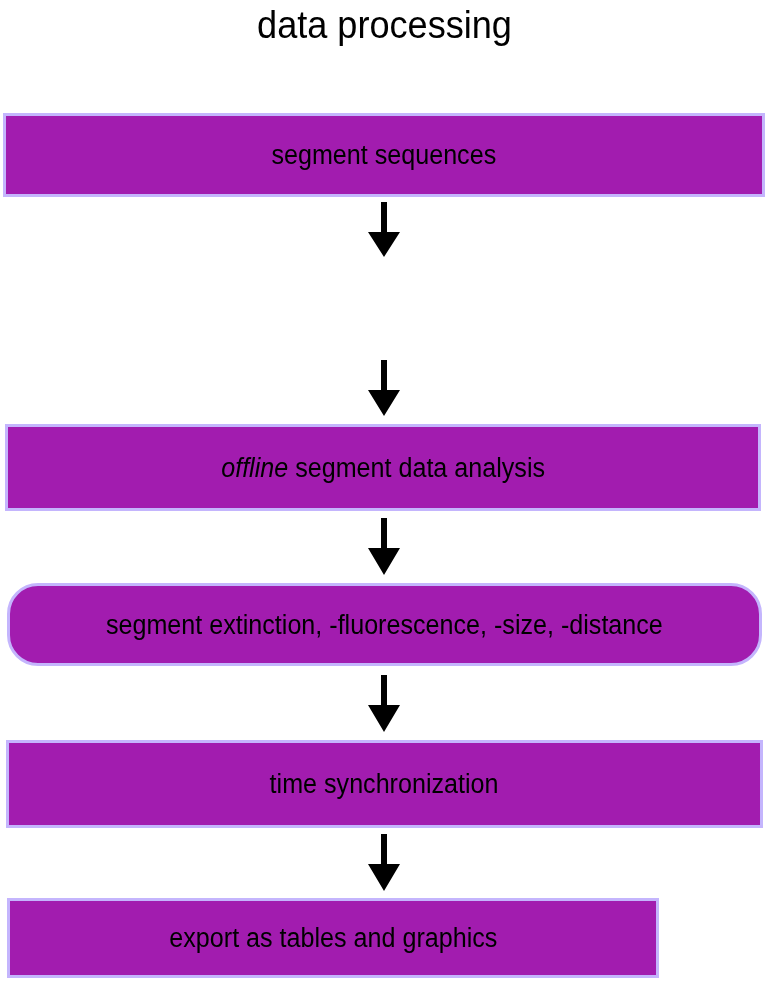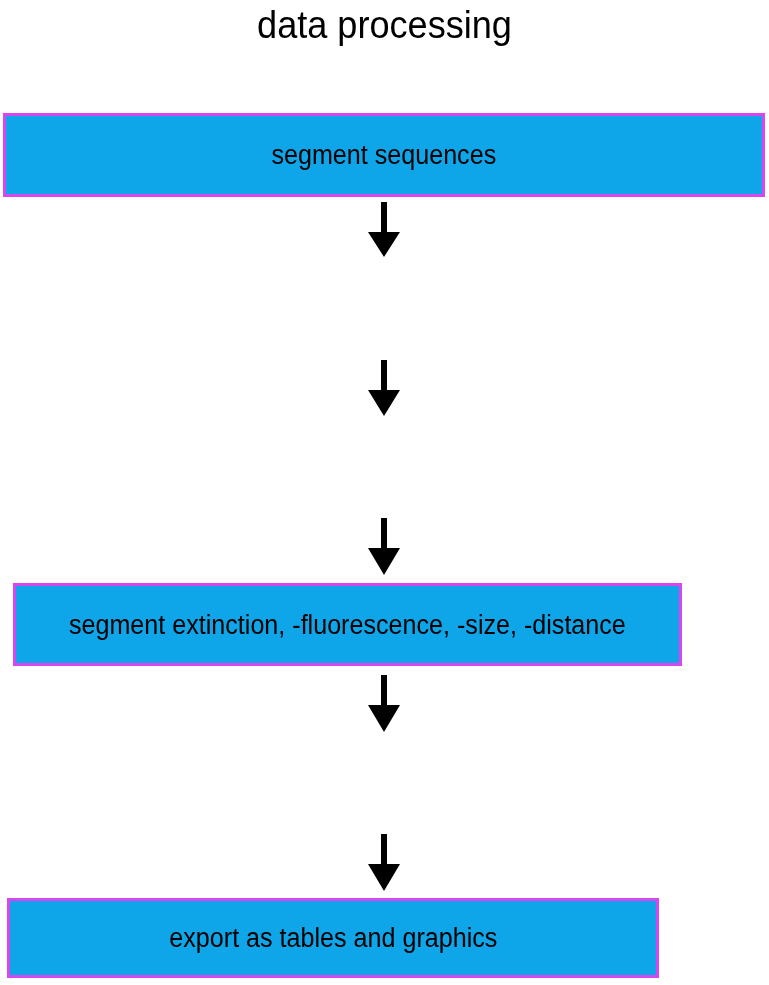--- a/index.html
+++ b/index.html
@@ -35,22 +35,22 @@
     font-weight: 400;
     letter-spacing: 0px;
     transform: scaleX(0.95);
     transform-origin: center top;
     white-space: nowrap;
   }
 
   .node {
     position: absolute;
     box-sizing: border-box;
-    border: 3px solid #d946ef;
-    background: #0ea5e9;
+    border: 3px solid #c4b5fd;
+    background: #a21caf;
     display: flex;
     align-items: center;
     justify-content: center;
     overflow: hidden;
   }
 
   .node-label {
     font-size: 27px;
     line-height: 30px;
     white-space: nowrap;
@@ -70,21 +70,21 @@
   }
   .arrow svg {
     display: block;
     width: 34px;
   }
 
   
   .n1 { left: 3px;  top: 113px; width: 762px; height: 84px; }
   .n2 { left: 4px;  top: 266px; width: 761px; height: 88px; }
   .n3 { left: 5px;  top: 424px; width: 756px; height: 87px; }
-  .n4 { left: 13px;  top: 583px; width: 669px; height: 83px; }
+  .n4 { left: 7px;  top: 583px; width: 755px; height: 83px; border-radius: 31px; }
   .n5 { left: 6px;  top: 740px; width: 757px; height: 88px; }
   .n6 { left: 7px;  top: 898px; width: 652px; height: 80px; }
 
   .a1 { left: 367px; top: 202px; height: 56px; }
   .a2 { left: 367px; top: 360px; height: 57px; }
   .a3 { left: 367px; top: 518px; height: 58px; }
   .a4 { left: 367px; top: 675px; height: 58px; }
   .a5 { left: 367px; top: 834px; height: 58px; }
 </style>
 </head>
@@ -104,37 +104,43 @@
     </svg>
   </div>
 
 
   <div class="arrow a2">
     <svg viewBox="0 0 34 57" preserveAspectRatio="none" height="57" aria-hidden="true">
       <polygon points="14,0 20,0 20,30 33,30 17,56 1,30 14,30" fill="#000000"></polygon>
     </svg>
   </div>
 
+  <div class="node n3">
+    <div class="node-label"><span class="em">offline</span><span> segment data analysis</span></div>
+  </div>
 
   <div class="arrow a3">
     <svg viewBox="0 0 34 58" preserveAspectRatio="none" height="58" aria-hidden="true">
       <polygon points="14,0 20,0 20,30 33,30 17,57 1,30 14,30" fill="#000000"></polygon>
     </svg>
   </div>
 
   <div class="node n4">
     <div class="node-label"><span class="em"></span><span>segment extinction, -fluorescence, -size, -distance</span></div>
   </div>
 
   <div class="arrow a4">
     <svg viewBox="0 0 34 58" preserveAspectRatio="none" height="58" aria-hidden="true">
       <polygon points="14,0 20,0 20,30 33,30 17,57 1,30 14,30" fill="#000000"></polygon>
     </svg>
   </div>
 
+  <div class="node n5">
+    <div class="node-label"><span class="em"></span><span>time synchronization</span></div>
+  </div>
 
   <div class="arrow a5">
     <svg viewBox="0 0 34 58" preserveAspectRatio="none" height="58" aria-hidden="true">
       <polygon points="14,0 20,0 20,30 33,30 17,57 1,30 14,30" fill="#000000"></polygon>
     </svg>
   </div>
 
   <div class="node n6">
     <div class="node-label"><span class="em"></span><span>export as tables and graphics</span></div>
   </div>

